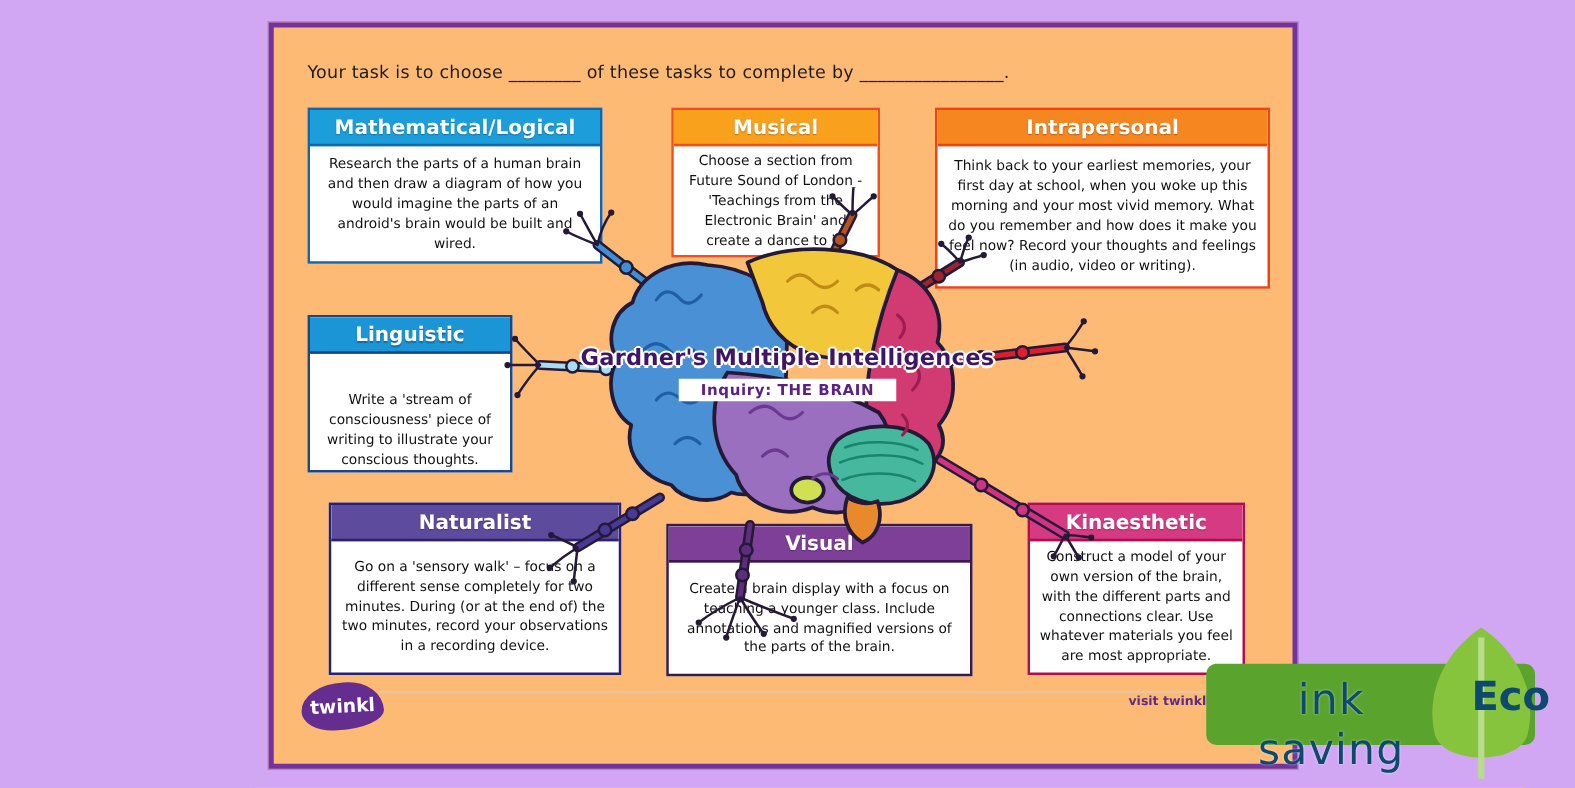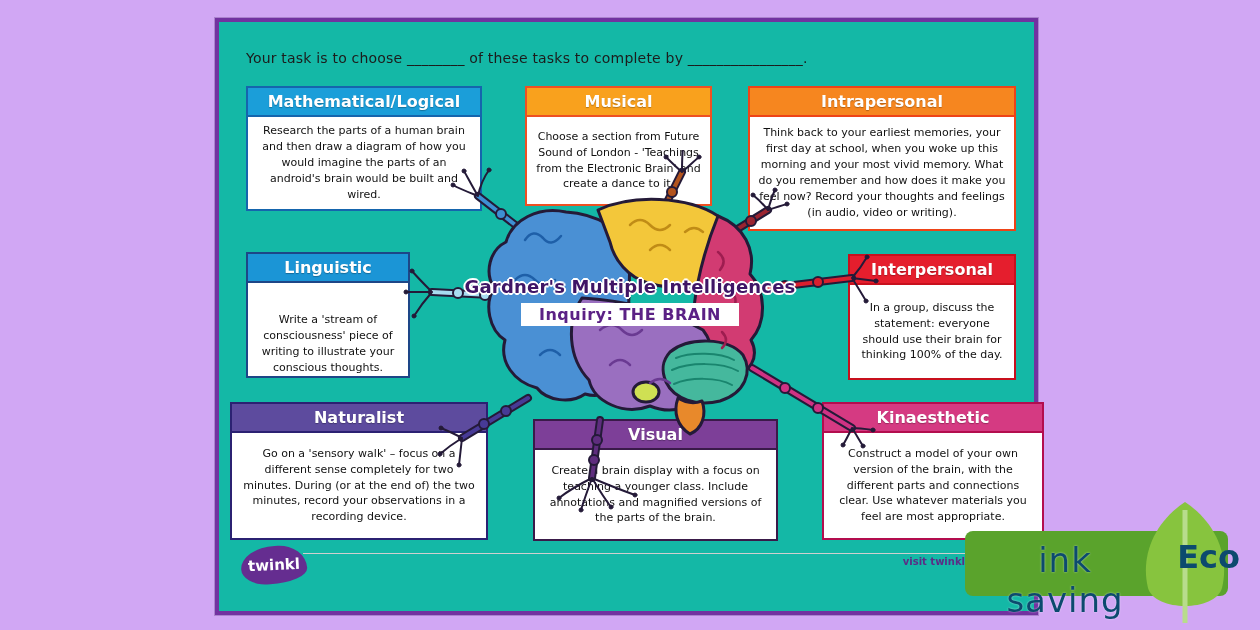--- a/index.html
+++ b/index.html
@@ -3,21 +3,21 @@
 <meta charset="utf-8">
 <style>
   * { margin:0; padding:0; box-sizing:border-box; }
   html,body { width:1260px; height:630px; overflow:hidden; }
   body { font-family:"DejaVu Sans","Liberation Sans",sans-serif; background:#d1a7f4; position:relative; }
 
   .stage { position:absolute; inset:0; width:1260px; height:630px; }
 
   .page {
     position:absolute; left:215px; top:18px; width:823px; height:597px;
-    background:#14b8a6; border:4px solid #7232a0; z-index:1;
+    background:#fdba74; border:4px solid #7232a0; z-index:1;
     box-shadow:0 0 0 1px rgba(60,20,90,.25);
   }
 
   .task-line {
     position:absolute; left:27px; top:28px; width:640px;
     font-size:14px; color:#1c1c1c; letter-spacing:.2px;
   }
 
   
   .box {
@@ -29,39 +29,39 @@
     color:#fff; font-weight:bold; font-size:16px; text-align:center;
     padding:4px 2px; text-shadow:0 1px 1px rgba(0,0,0,.28); flex:0 0 auto;
   }
   .box-body {
     flex:1 1 auto; display:flex; align-items:center; justify-content:center;
     padding:4px 7px;
   }
   .box-body p { font-size:11px; line-height:1.45; text-align:center; color:#111; }
 
   .box-mathematical { left:27px;  top:64px;  width:236px; height:125px; }
-  .box-musical      { left:306px; top:64px;  width:187px; height:120px; }
+  .box-musical      { left:318px; top:64px;  width:167px; height:120px; }
   .box-intrapersonal{ left:529px; top:64px;  width:268px; height:145px; }
   .box-linguistic   { left:27px;  top:230px; width:164px; height:126px;gap:25px; }
   .box-interpersonal{ left:629px; top:232px; width:168px; height:126px; }
-  .box-naturalist   { left:11px;  top:380px; width:258px; height:138px; }
+  .box-naturalist   { left:44px;  top:380px; width:234px; height:138px; }
   .box-visual       { left:314px; top:397px; width:245px; height:122px; }
-  .box-kinaesthetic { left:603px; top:380px; width:222px; height:138px; }
+  .box-kinaesthetic { left:603px; top:380px; width:174px; height:138px; }
 
   
   .brain-svg { position:absolute; left:181px; top:128px; width:640px; height:420px; z-index:3; pointer-events:none; }
 
   .center-labels { position:absolute; left:231px; top:254px; width:360px; text-align:center; z-index:4; }
   .center-title {
     display:inline-block; font-size:18px; font-weight:bold; color:#3f1566; letter-spacing:.2px;
     text-shadow:-2px 0 0 #fff,2px 0 0 #fff,0 -2px 0 #fff,0 2px 0 #fff,-1px -1px 0 #fff,1px 1px 0 #fff,-1px 1px 0 #fff,1px -1px 0 #fff;
   }
   .center-subtitle {
     display:inline-block; margin-top:6px; background:#fff; padding:2px 18px;
-    font-size:16px; font-weight:bold; color:#5b2185; letter-spacing:.5px;
+    font-size:12px; font-weight:bold; color:#5b2185; letter-spacing:.5px;
   }
 
   
   .footer-line { position:absolute; left:84px; right:8px; top:531px; border-top:1px solid #cfcfcf; }
   .twinkl-logo {
     position:absolute; left:22px; top:524px; width:66px; height:38px;
     background:#652d90; border-radius:55% 45% 60% 40% / 60% 65% 40% 45%;
     display:flex; align-items:center; justify-content:center;
     color:#fff; font-weight:bold; font-size:15px; transform:rotate(-3deg);
   }
@@ -109,26 +109,20 @@
     <div class="box box-intrapersonal" style="--hc: #f6861f; --bc: #ee4317;">
       <div class="box-header">Intrapersonal</div>
       <div class="box-body">
           <p>Think back to your earliest memories, your first day at school, when you woke up this morning and your most vivid memory.  What do you remember and how does it make you feel now?  Record your thoughts and feelings (in audio, video or writing).</p>
         </div>
     </div>
     <div class="box box-linguistic" style="--hc: #1b95d6; --bc: #1d4687;">
       <div class="box-header">Linguistic</div>
       <div class="box-body">
           <p>Write a 'stream of consciousness' piece of writing to illustrate your conscious thoughts.</p>
-        </div>
-    </div>
-    <div class="box box-interpersonal" style="--hc: #e51e2d; --bc: #c8101d;">
-      <div class="box-header">Interpersonal</div>
-      <div class="box-body">
-          <p>In a group, discuss the statement: everyone should use their brain for thinking 100% of the day.</p>
         </div>
     </div>
     <div class="box box-naturalist" style="--hc: #5d4b9e; --bc: #2b2172;">
       <div class="box-header">Naturalist</div>
       <div class="box-body">
           <p>Go on a 'sensory walk' – focus on a different sense completely for two minutes. During (or at the end of) the two minutes, record your observations in a recording device.</p>
         </div>
     </div>
     <div class="box box-visual" style="--hc: #7d3f98; --bc: #3a1a49;">
       <div class="box-header">Visual</div>

